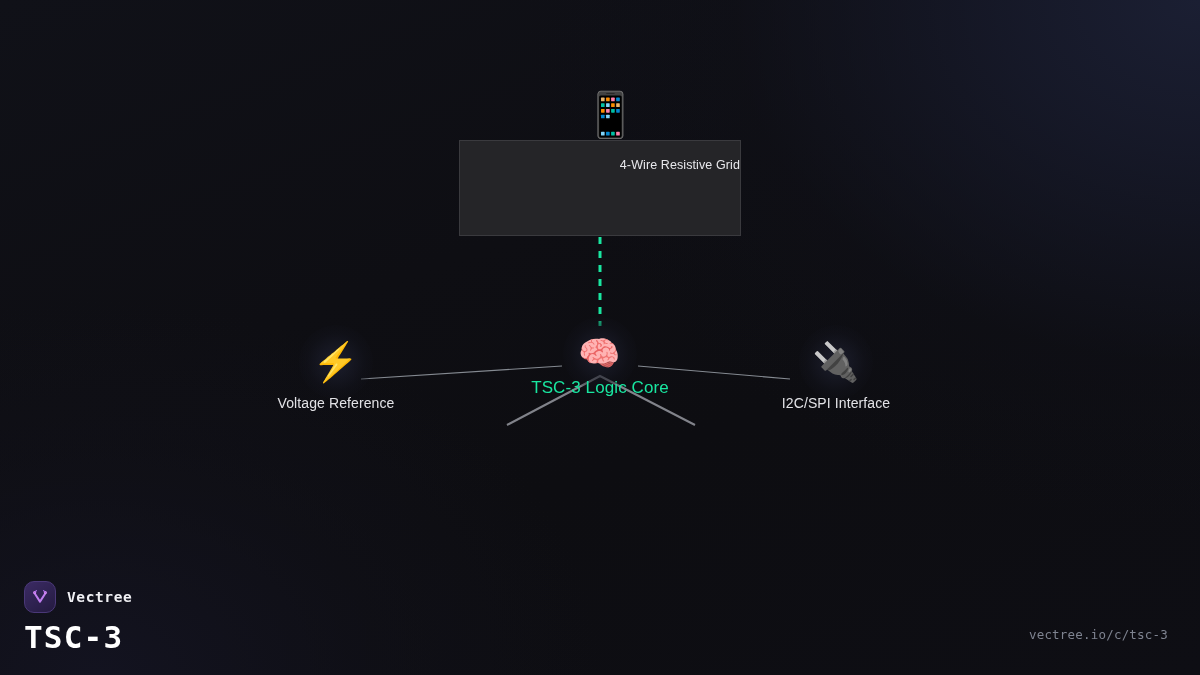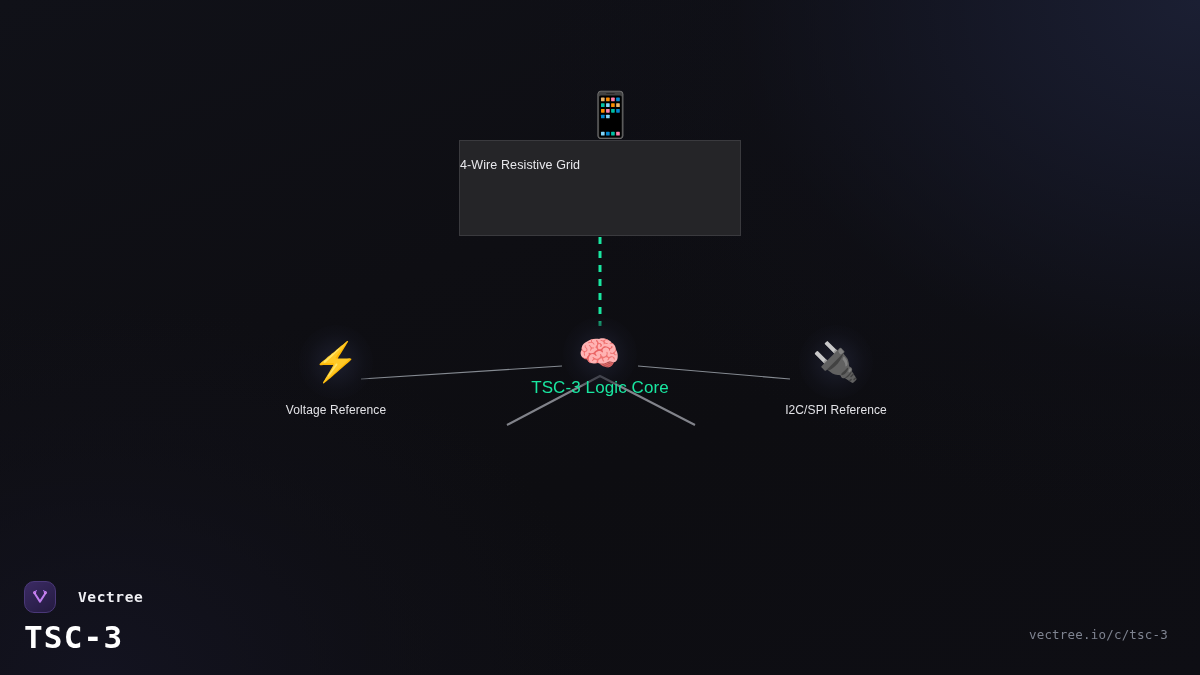--- a/index.html
+++ b/index.html
@@ -42,21 +42,21 @@
     height: 96px;
     background: #252528;
     border: 1px solid #3a3a3e;
     box-sizing: border-box;
   }
   .panel-node .panel-label {
     position: absolute;
     left: 0;
     right: 0;
     top: 17px;
-    text-align: left;
+    text-align: right;
     font-size: 12.5px;
     color: #e8e8ec;
     letter-spacing: 0.1px;
   }
   .panel-emoji {
     position: absolute;
     left: 583px;
     top: 89px;
     width: 34px;
     height: 52px;
@@ -73,22 +73,22 @@
     text-align: center;
   }
   .node .glyph {
     font-size: 38px;
     line-height: 42px;
     display: block;
     height: 42px;
   }
   .node .caption {
     display: block;
-    margin-top: 20px;
-    font-size: 12px;
+    margin-top: 12px;
+    font-size: 14px;
     color: #e2e2e6;
     letter-spacing: 0.1px;
   }
   .node.center {
     z-index: 3;
   }
   .node.center .glyph {
     font-size: 34px;
     line-height: 38px;
     height: 38px;
@@ -111,21 +111,21 @@
 
   
   #brand {
     position: absolute;
     left: 24px;
     bottom: 22px;
   }
   .brand-row {
     display: flex;
     align-items: center;
-    gap: 22px;
+    gap: 11px;
   }
   .brand-logo {
     width: 32px;
     height: 32px;
     border-radius: 10px;
     background: linear-gradient(145deg, #3b2a63 0%, #2e2250 55%, #241a40 100%);
     border: 1px solid #4a3878;
     box-sizing: border-box;
     display: flex;
     align-items: center;
@@ -188,21 +188,21 @@
 
     <div class="node-halo" style="left:600px; top:354px;"></div>
     <div class="node center" style="left:600px; top:334px;">
       <span class="glyph">🧠</span>
       <span class="caption">TSC-3 Logic Core</span>
     </div>
 
     <div class="node-halo" style="left:836px; top:362px;"></div>
     <div class="node" style="left:836px; top:341px;">
       <span class="glyph">🔌</span>
-      <span class="caption">I2C/SPI Reference</span>
+      <span class="caption">I2C/SPI Interface</span>
     </div>
 
   </div>
 
   <div id="brand">
     <div class="brand-row">
       <div class="brand-logo">
         <svg width="20" height="20" viewBox="0 0 20 20" aria-hidden="true">
           <path d="M4.6 6.2 L10 14.6 L15.4 6.2" fill="none" stroke="#c07ef0" stroke-width="2" stroke-linecap="round" stroke-linejoin="round"></path>
           <circle cx="4.6" cy="5.4" r="1.5" fill="#d98ef5"></circle>

